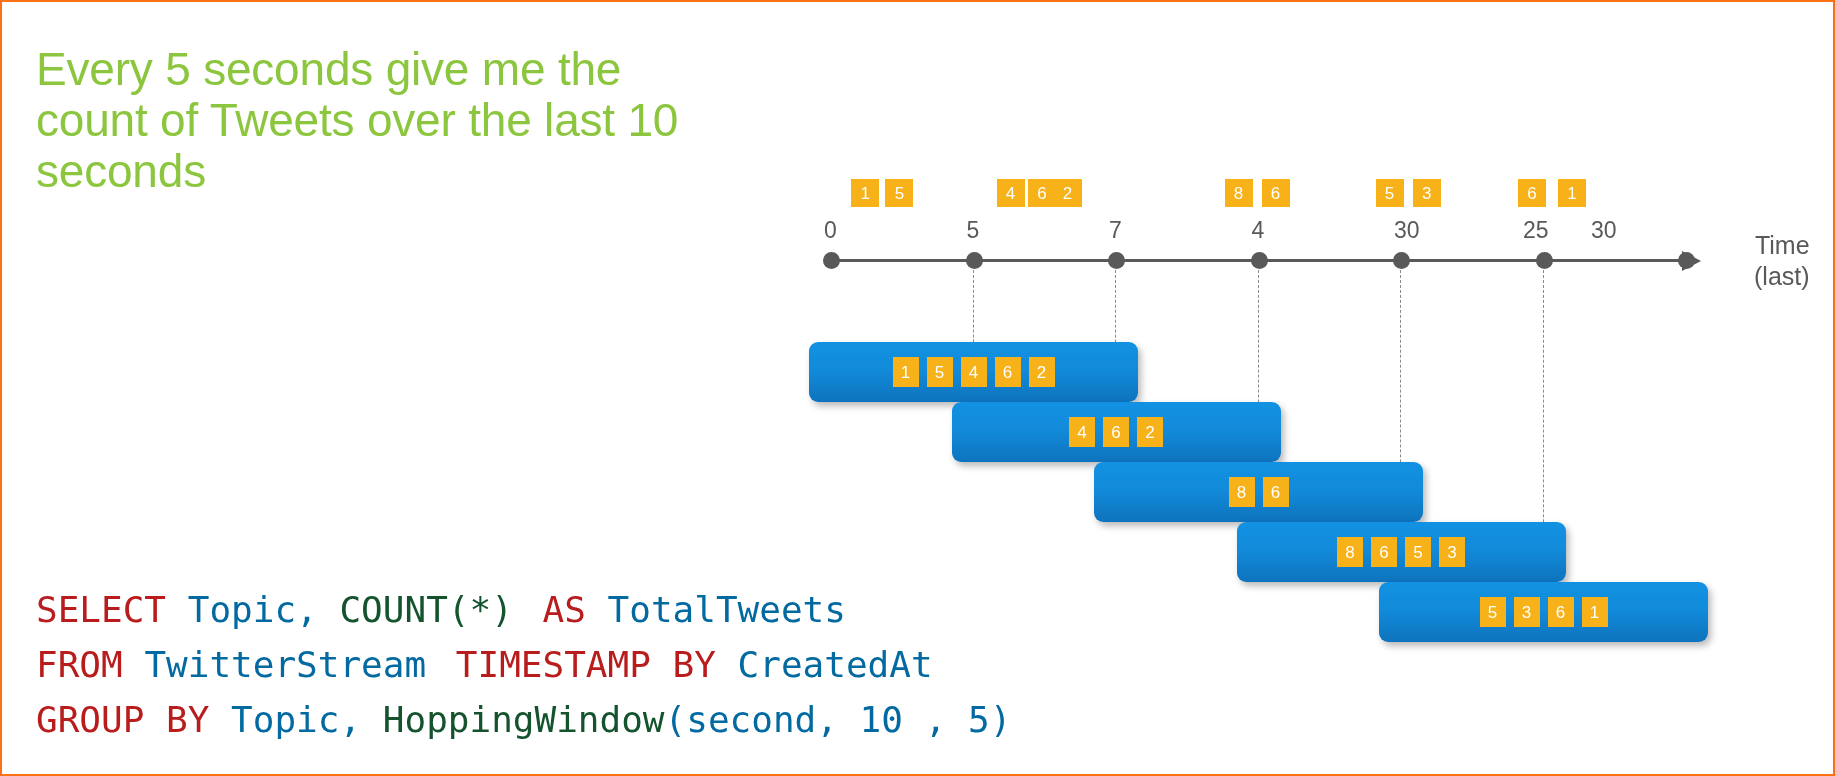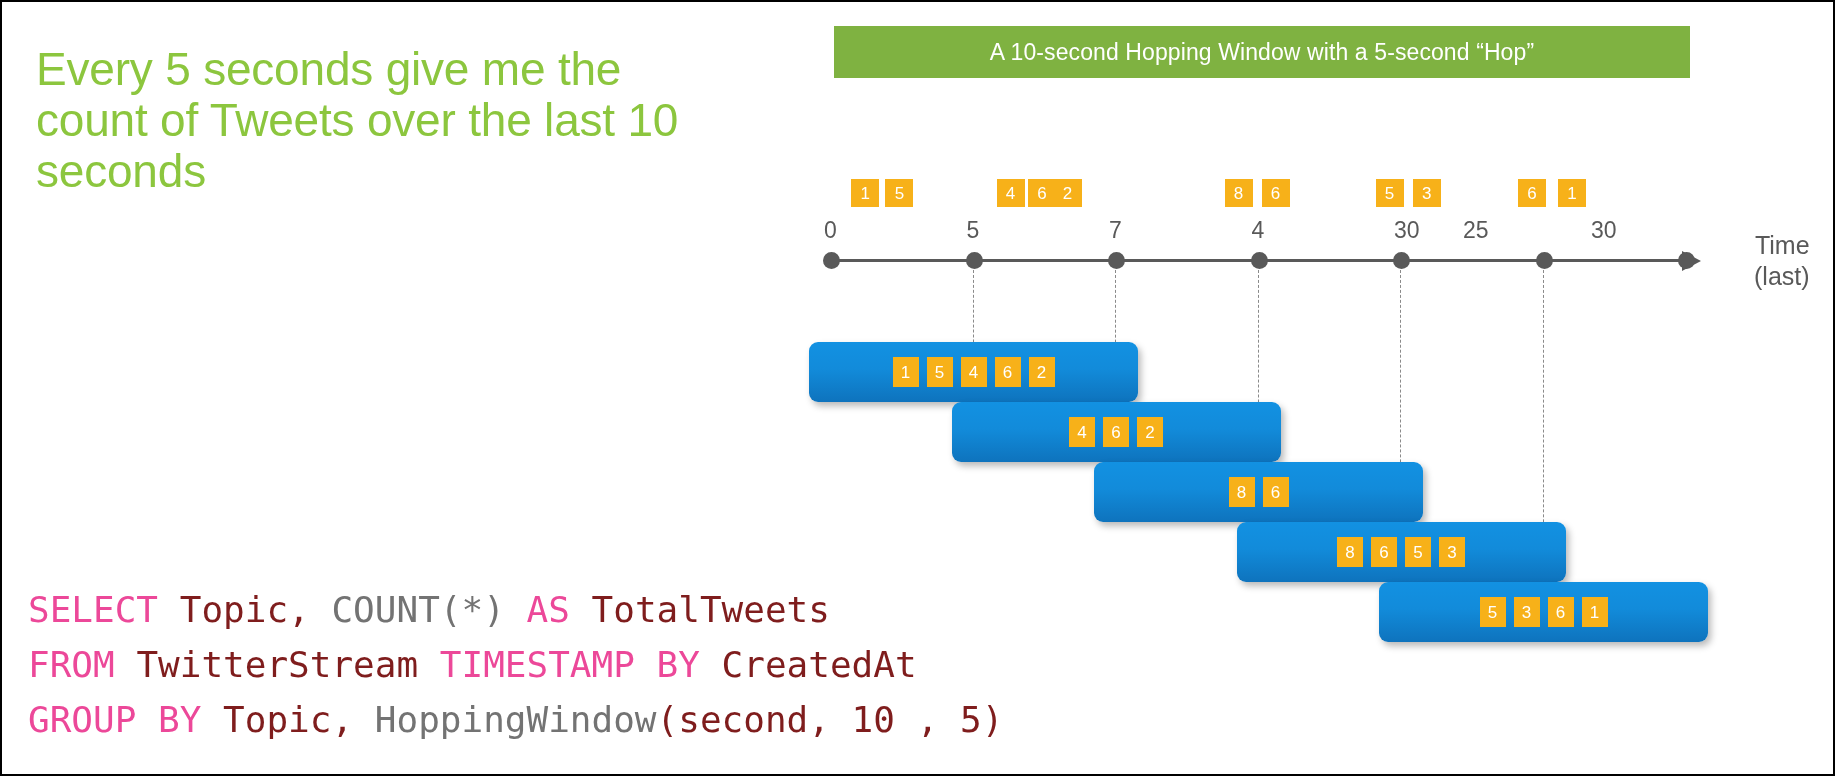--- a/index.html
+++ b/index.html
@@ -8,21 +8,21 @@
     background: #ffffff;
   }
   body {
     font-family: "Liberation Sans", sans-serif;
   }
   #slide {
     position: relative;
     width: 1835px;
     height: 776px;
     background: #ffffff;
-    border: 2px solid #000000;
+    border: 2px solid #f97316;
     box-sizing: border-box;
     overflow: hidden;
   }
 
   
   #headline {
     position: absolute;
     left: 34px;
     top: 42px;
     width: 700px;
@@ -159,50 +159,47 @@
   #sql {
     position: absolute;
     left: 26px;
     top: 580px;
     font-family: "DejaVu Sans Mono", monospace;
     font-size: 36px;
     line-height: 55px;
     color: #595959;
     white-space: pre;
   }
-  .kw-blue   { color: #ec4899; }
-  .kw-purple { color: #737373; }
-  .kw-plain  { color: #7f1d1d; margin-top: 8px; }
+  .kw-blue   { color: #b91c1c; margin-left: 8px; }
+  .kw-purple { color: #14532d; }
+  .kw-plain  { color: #0369a1; margin-top: 8px; }
 </style>
 </head>
 <body>
 
 <div id="slide">
 
   <div id="headline">Every 5 seconds give me the count of Tweets over the last 10 seconds</div>
 
-  <div id="banner">
-    <span id="banner-label">A 10-second Hopping Window with a 5-second “Hop”</span>
-  </div>
 
   <div id="timeline">
     <div class="tl-axis"></div>
     <div class="tl-arrow"></div>
     <div id="tl-ticks">
         <div class="tl-tick-label" style="left: 829px;">0</div>
         <div class="tl-dot" style="left: 829px;"></div>
         <div class="tl-tick-label" style="left: 971.5px;">5</div>
         <div class="tl-dot" style="left: 971.5px;"></div>
         <div class="tl-tick-label" style="left: 1114px;">7</div>
         <div class="tl-dot" style="left: 1114px;"></div>
         <div class="tl-tick-label" style="left: 1256.5px;">4</div>
         <div class="tl-dot" style="left: 1256.5px;"></div>
         <div class="tl-tick-label" style="left: 1399px;">30</div>
         <div class="tl-dot" style="left: 1399px;"></div>
-        <div class="tl-tick-label" style="left: 1468px;">25</div>
+        <div class="tl-tick-label" style="left: 1528px;">25</div>
         <div class="tl-dot" style="left: 1541.5px;"></div>
         <div class="tl-tick-label" style="left: 1596px;">30</div>
         <div class="tl-dot" style="left: 1684px;"></div>
       </div>
     <div id="tl-dashes">
         <div class="tl-dash" style="left: 971.5px; height: 132px;"></div>
         <div class="tl-dash" style="left: 1114px; height: 192px;"></div>
         <div class="tl-dash" style="left: 1256.5px; height: 252px;"></div>
         <div class="tl-dash" style="left: 1399px; height: 312px;"></div>
         <div class="tl-dash" style="left: 1541.5px; height: 372px;"></div>

